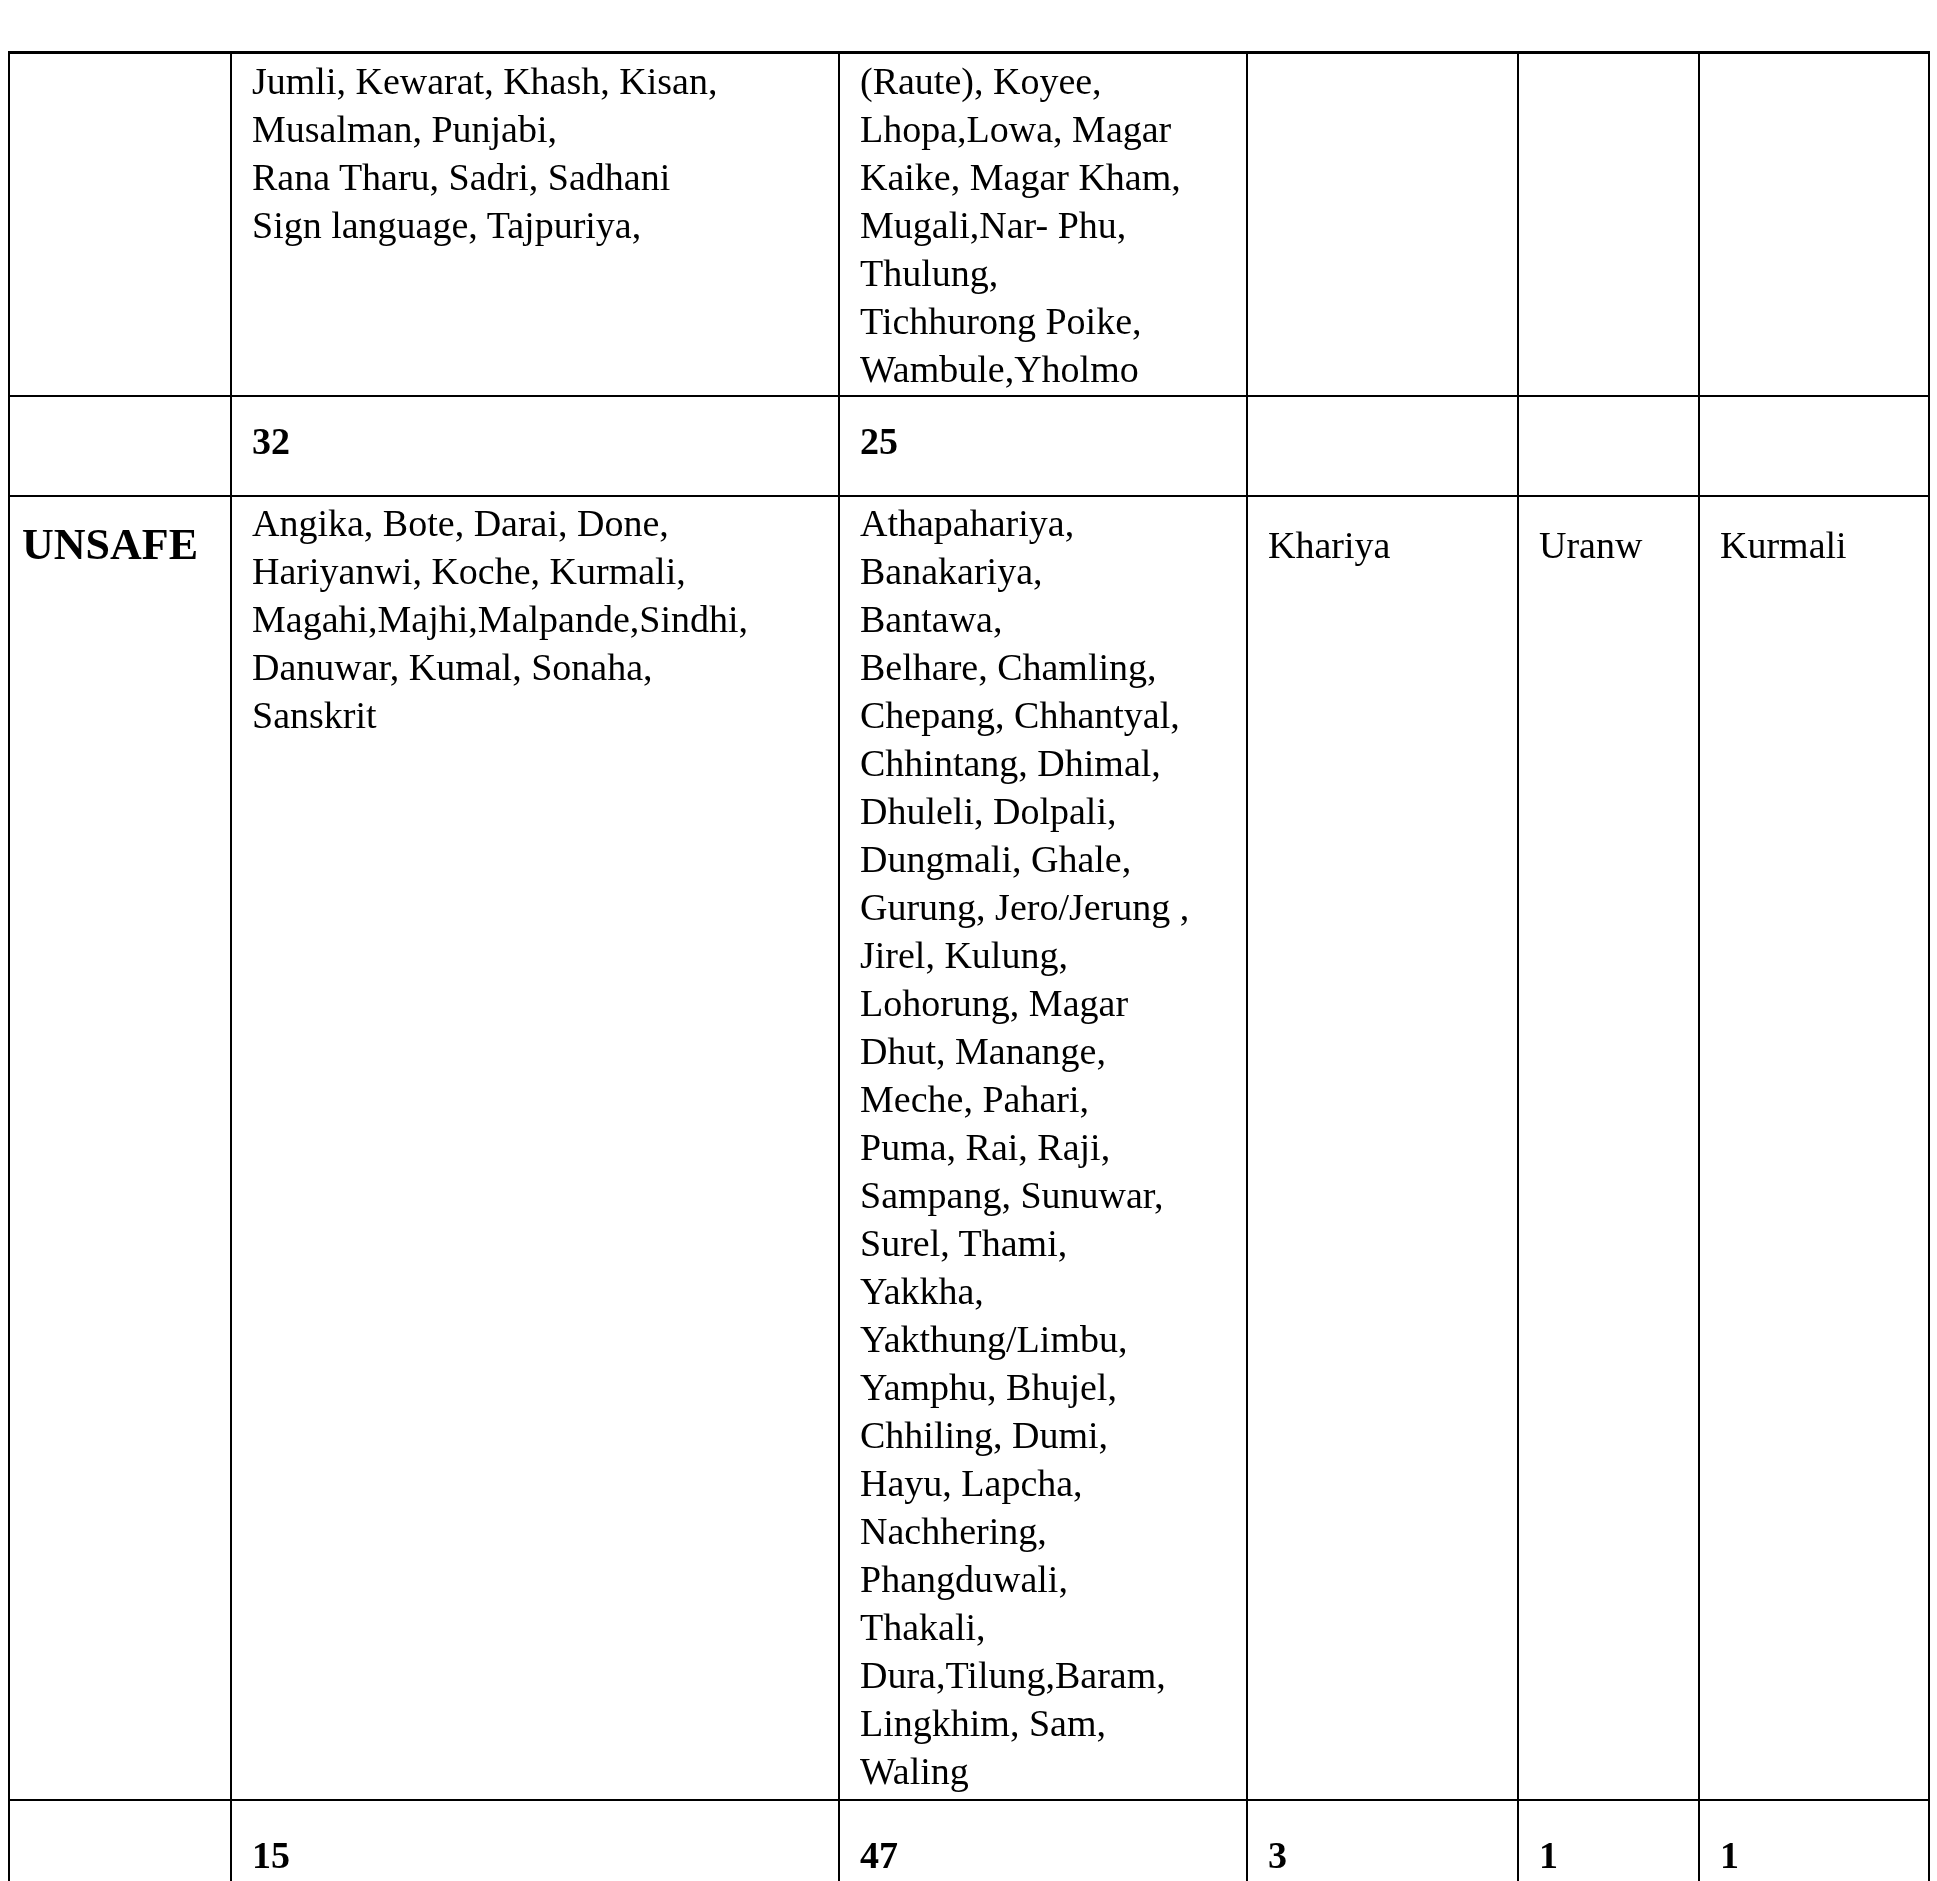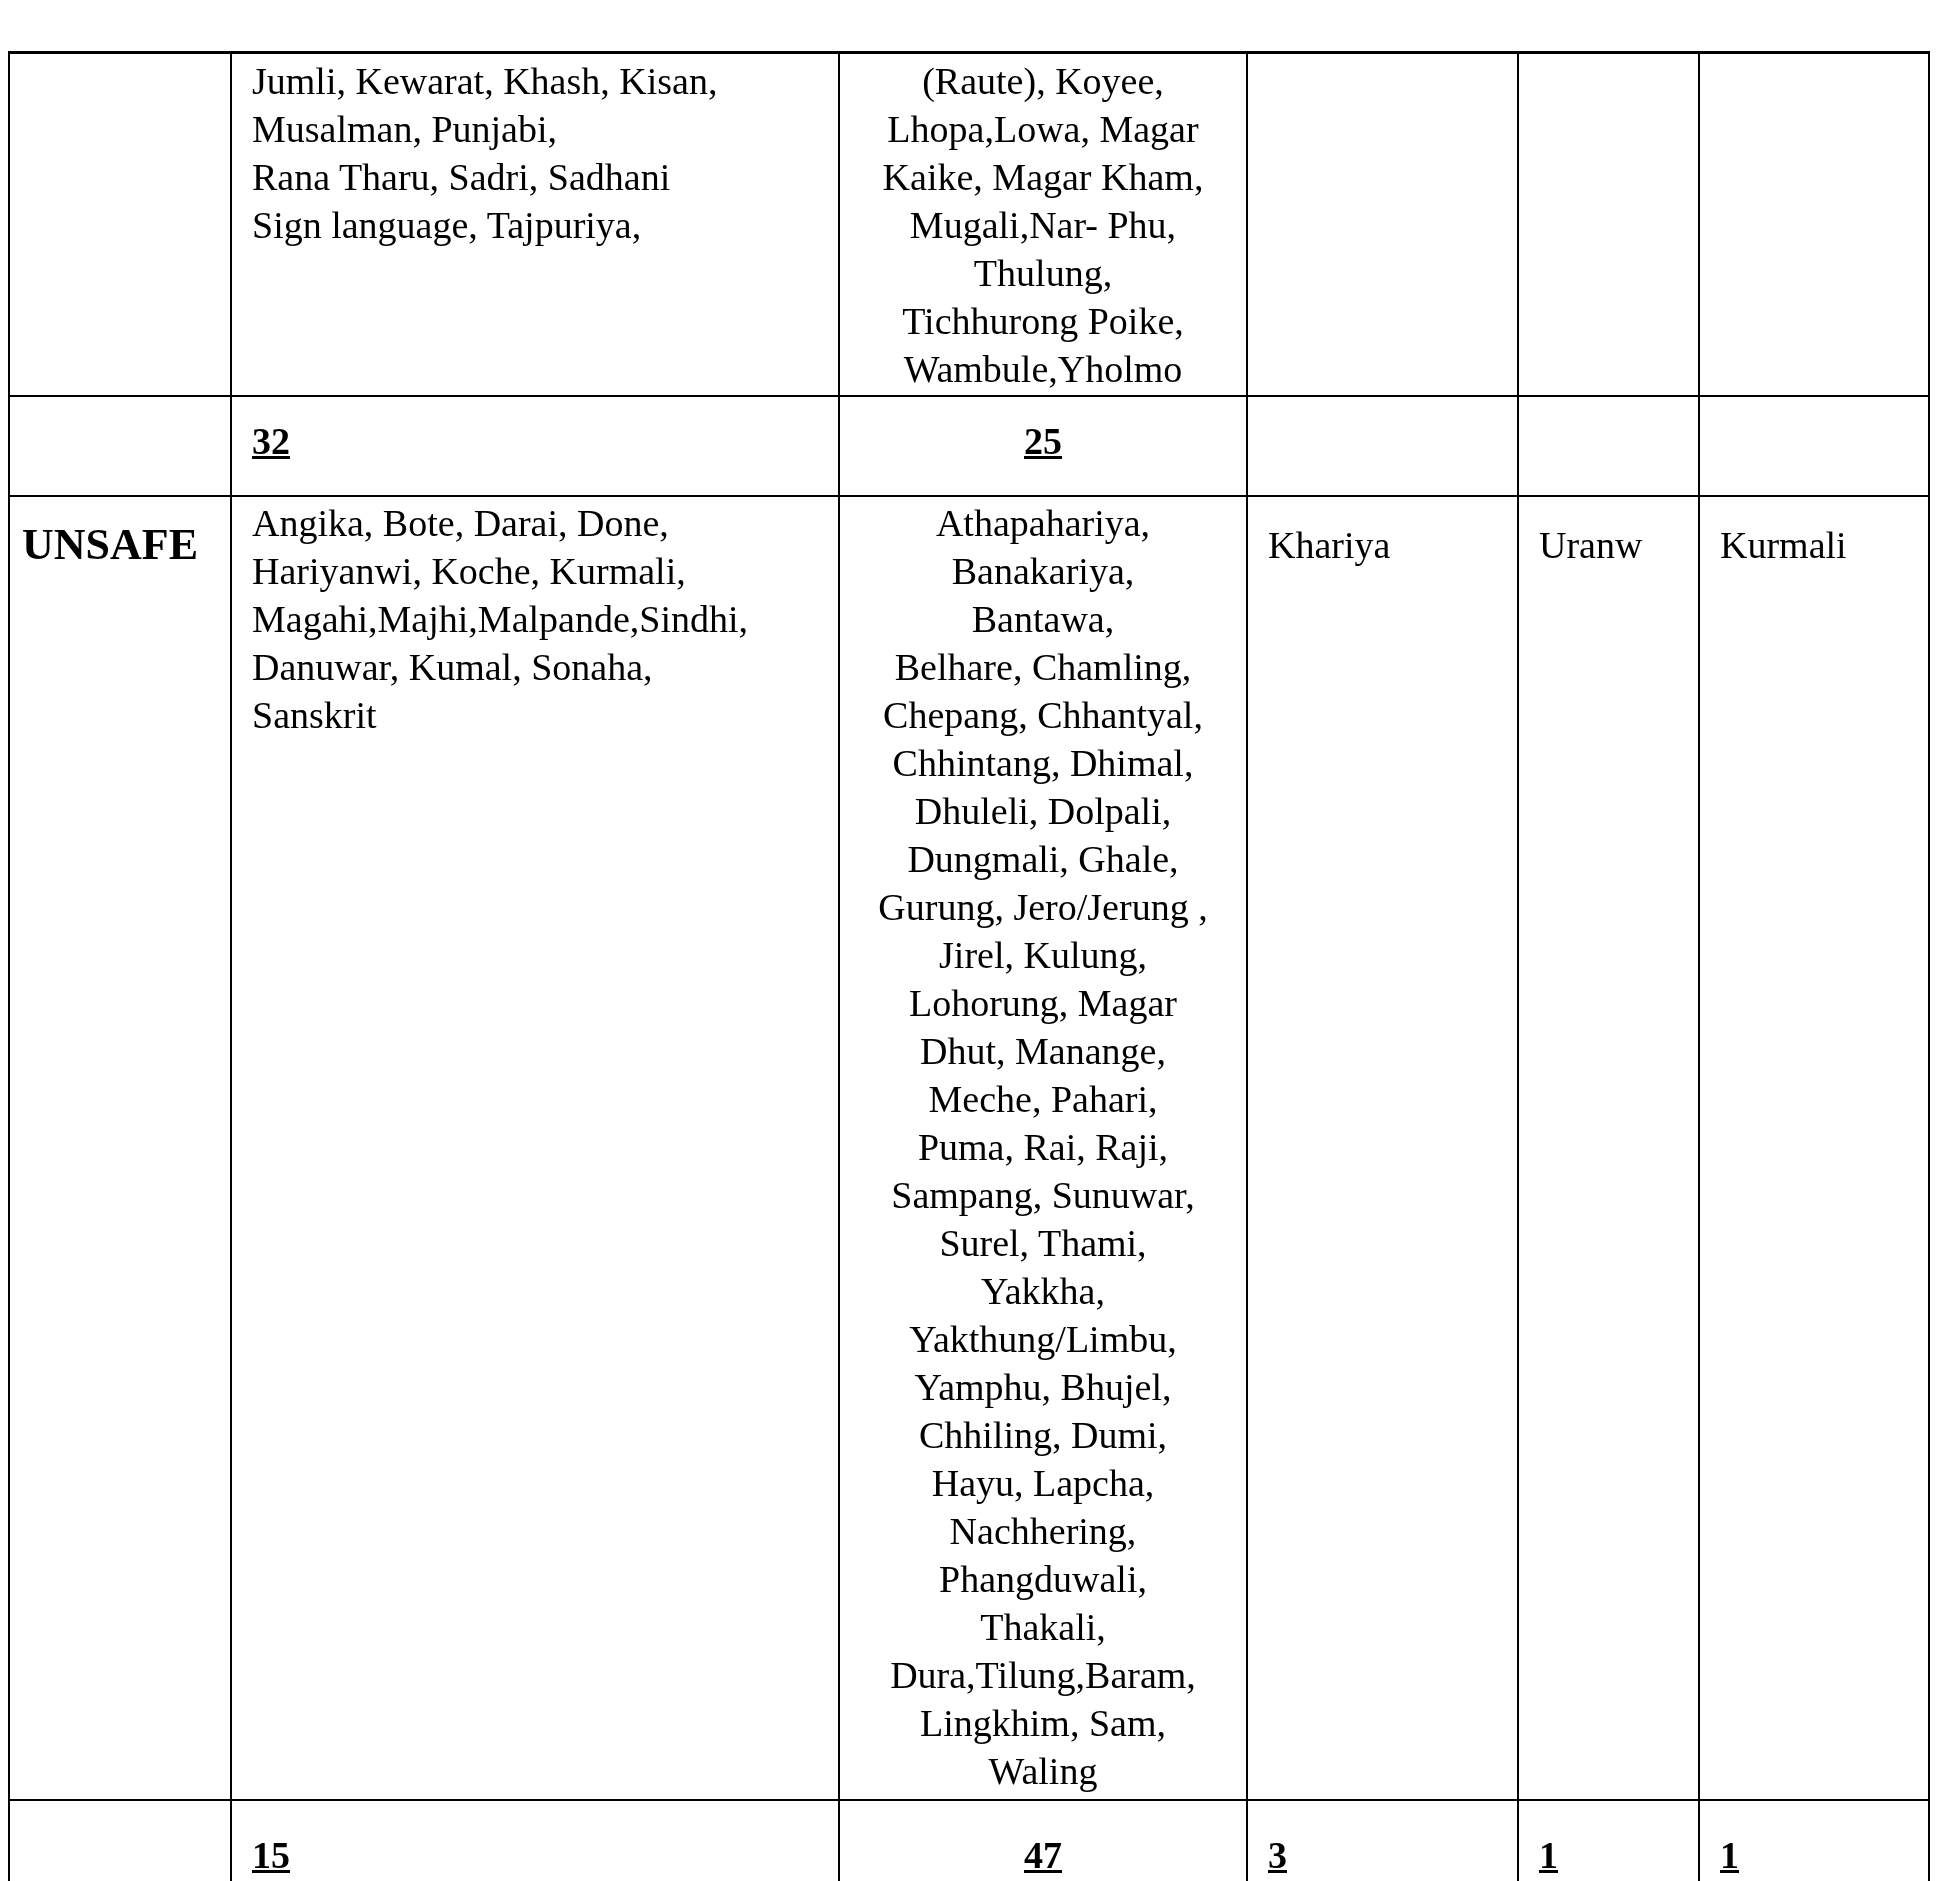--- a/index.html
+++ b/index.html
@@ -33,32 +33,31 @@
     table.lang-table td {
       border: 2px solid #000000;
       vertical-align: top;
       padding: 0 20px;
       font-size: 38px;
       line-height: 48px;
     }
     table.lang-table tr.row-top td { border-top-width: 3px; }
     td.col-status { width: 180px; }
     td.col-a { width: 566px; }
-    td.col-b { width: 366px; text-align: center; }
+    td.col-b { width: 366px; }
     td.col-c { width: 229px; margin-left: 36px; }
     td.col-d { width: 139px; }
     td.col-e { width: auto; }
     .cell-text {
       white-space: pre-line;
       display: block;
     }
     .total {
       font-weight: bold;
       display: block;
-      text-decoration: underline;
     }
     tr.row-top td { height: 338px; padding-top: 3px; }
     tr.row-total-1 td { height: 98px; }
     tr.row-total-1 .total { padding-top: 20px; }
     tr.row-unsafe td { height: 1300px; padding-top: 2px; }
     tr.row-total-2 td { height: 120px; }
     tr.row-total-2 .total { padding-top: 30px; }
     .status-label {
       font-weight: bold;
       display: block;

